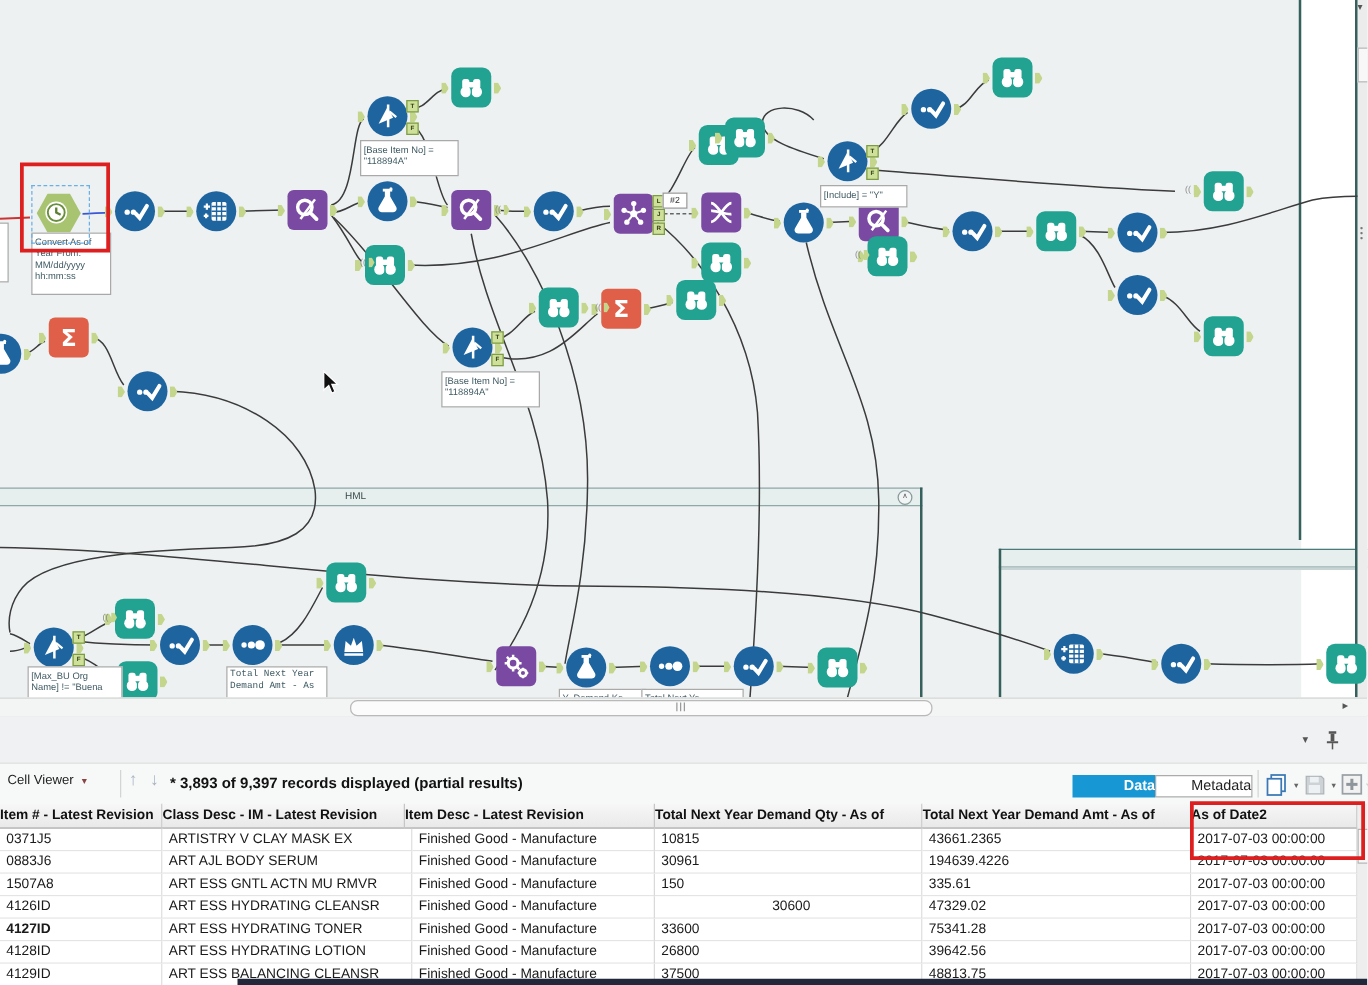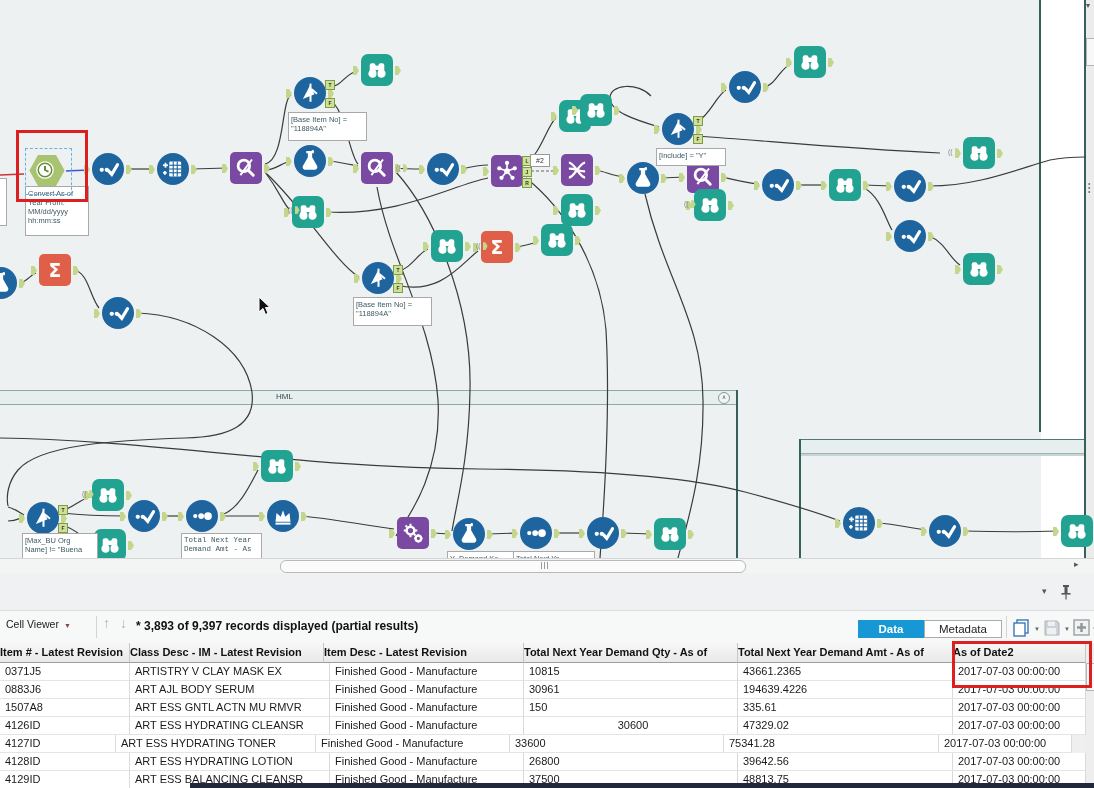--- a/index.html
+++ b/index.html
@@ -70,21 +70,21 @@
   .outpanel{position:absolute;left:0;top:572px;width:1094px;height:216px;background:#efefef;border-top:1px solid #bcbcbc;}
   .out-title{position:absolute;left:0;top:573px;width:1094px;height:37px;background:#f0f1f2;}
   .panel-caret{position:absolute;left:1042px;top:586px;font-size:9px;color:#555;}
   .pin{position:absolute;left:1060px;top:584px;}
   .toolbar{position:absolute;left:0;top:610px;width:1094px;height:33px;background:#f7f8f8;border-top:1px solid #dddddd;}
   .cellviewer{position:absolute;left:6px;top:618px;font-size:10.5px;color:#222;}
   .cellviewer .car{color:#8a4444;font-size:7px;margin-left:5px;}
   .tsep{position:absolute;top:616px;width:1px;height:22px;background:#d4d4d4;}
   .navarrow{position:absolute;top:615px;font-size:14px;font-weight:bold;color:#a9b4c4;}
   .recsum{position:absolute;left:136px;top:619px;font-size:12px;font-weight:bold;color:#111;}
-  .tab{position:absolute;top:620px;height:18px;line-height:18px;text-align:center;font-size:11.5px;}
+  .tab{position:absolute;top:620px;height:18px;line-height:18px;text-align:right;font-size:11.5px;}
   .tab-data{left:858px;width:66px;background:#1798d5;color:#fff;font-weight:bold;}
   .tab-meta{left:924px;width:76px;background:#ffffff;color:#222;border:1px solid #ababab;height:16px;line-height:16px;}
   .ticon{position:absolute;top:618px;}
   .icaret{position:absolute;top:626px;font-size:6px;color:#666;}
   
   .grid{position:absolute;left:0;top:643px;width:1086px;}
   .grow{display:flex;}
   .gh{box-sizing:border-box;height:20px;line-height:19px;font-size:11px;font-weight:bold;color:#111;
       background:linear-gradient(#f7f7f8,#e9e9ea);border-right:1px solid #c6c6c6;border-bottom:1px solid #9d9d9d;
       text-align:left;overflow:hidden;white-space:nowrap;}
@@ -662,21 +662,21 @@
         </div>
         <div class="grow">
           <div class="gc" style="width: 130px;">4126ID</div>
           <div class="gc" style="width: 200px;">ART ESS HYDRATING CLEANSR</div>
           <div class="gc" style="width: 194px;">Finished Good - Manufacture</div>
           <div class="gc" style="width: 214px; text-align: center;">30600</div>
           <div class="gc" style="width: 215px;">47329.02</div>
           <div class="gc" style="width: 133px;">2017-07-03 00:00:00</div>
         </div>
         <div class="grow">
-          <div class="gc" style="width: 116px;">4127ID</div>
+          <div class="gc" style="width: 130px; font-weight: bold;">4127ID</div>
           <div class="gc" style="width: 200px;">ART ESS HYDRATING TONER</div>
           <div class="gc" style="width: 194px;">Finished Good - Manufacture</div>
           <div class="gc" style="width: 214px;">33600</div>
           <div class="gc" style="width: 215px;">75341.28</div>
           <div class="gc" style="width: 133px;">2017-07-03 00:00:00</div>
         </div>
         <div class="grow">
           <div class="gc" style="width: 130px;">4128ID</div>
           <div class="gc" style="width: 200px;">ART ESS HYDRATING LOTION</div>
           <div class="gc" style="width: 194px;">Finished Good - Manufacture</div>

